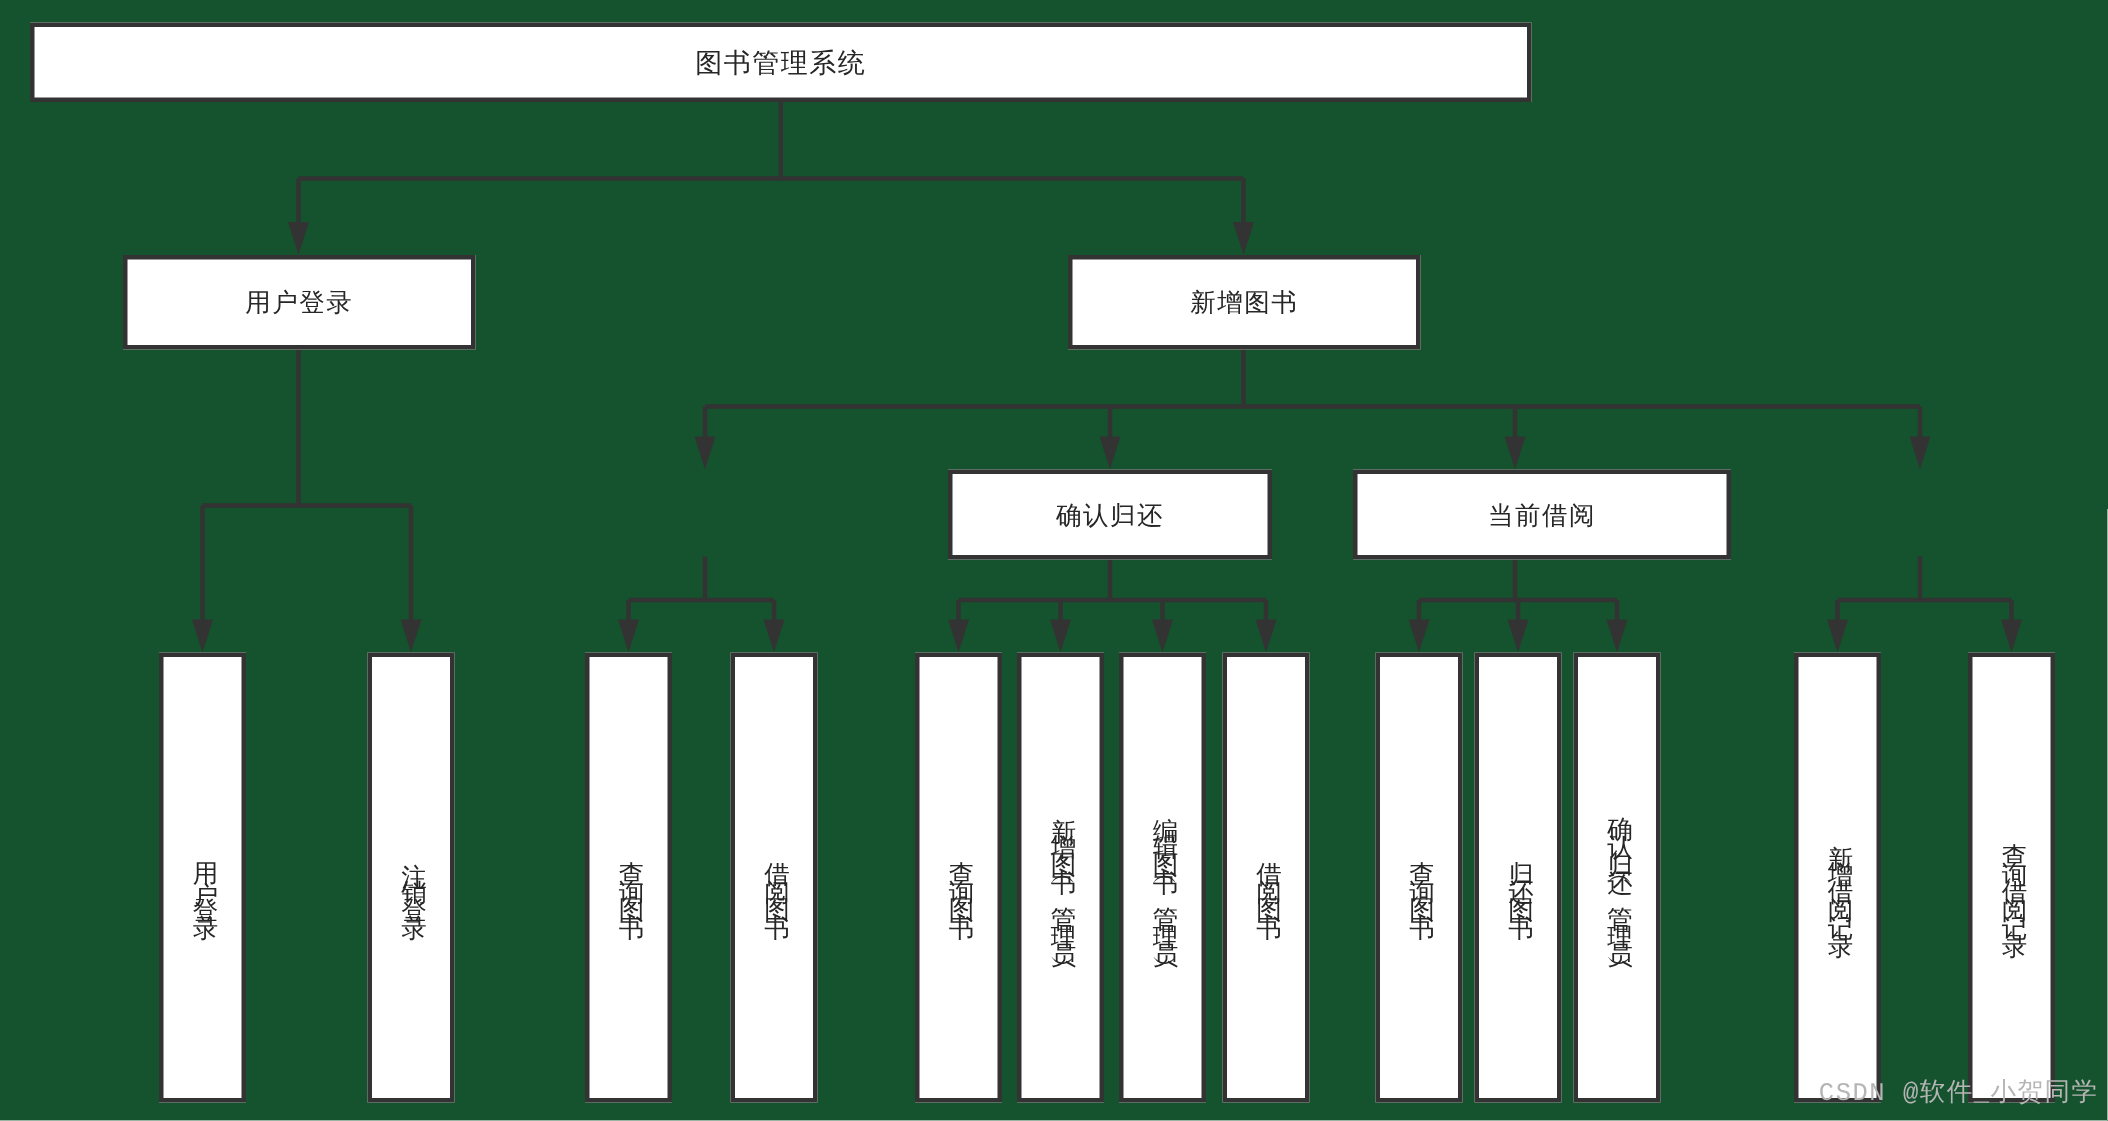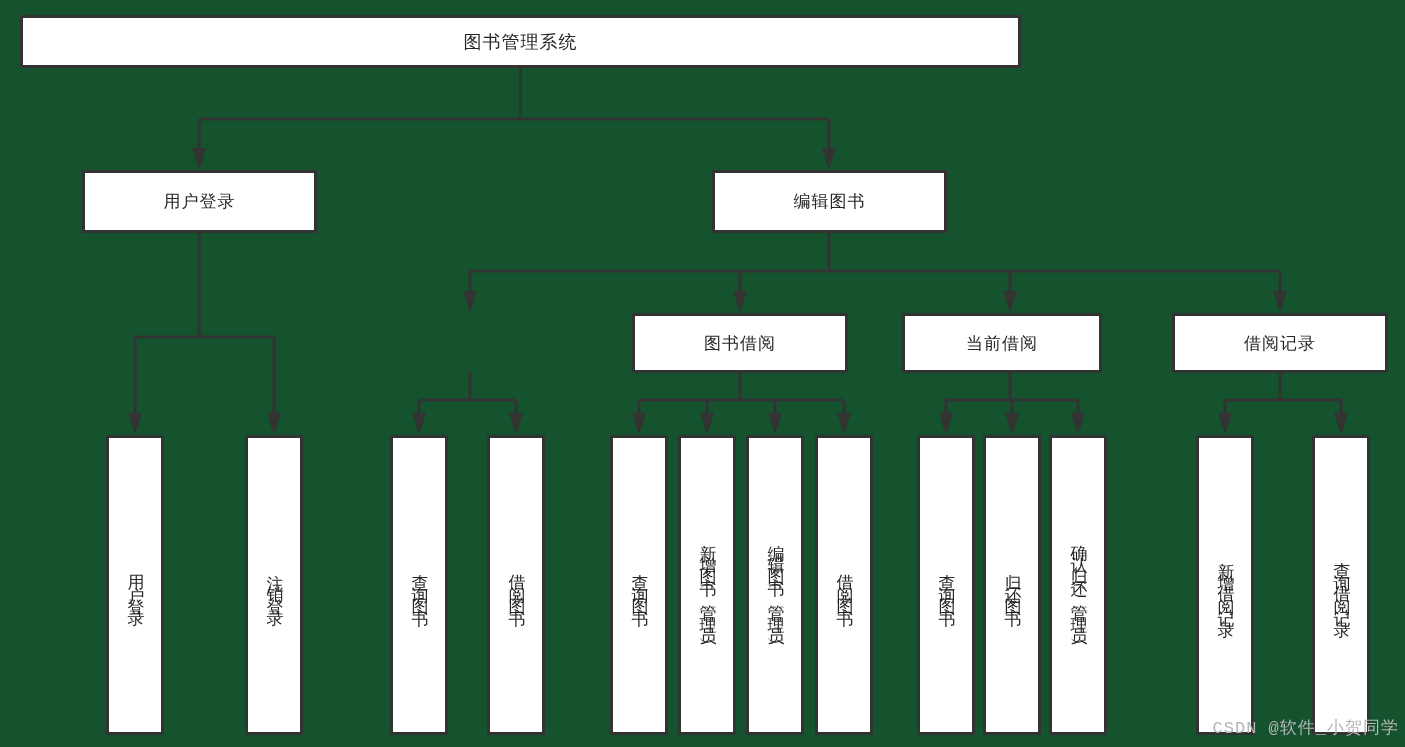--- a/index.html
+++ b/index.html
@@ -110,31 +110,28 @@
   </svg>
 
   <div class="box h-box root-box" style="left:20px; top:15px; width:1001px; height:53px;">
     <span>图书管理系统</span>
   </div>
 
   <div class="box h-box" style="left:82px; top:170px; width:235px; height:63px;">
     <span>用户登录</span>
   </div>
   <div class="box h-box" style="left:712px; top:170px; width:235px; height:63px;">
-    <span>编辑图书</span>
+    <span>新增图书</span>
   </div>
 
   <div class="box h-box" style="left:632px; top:313px; width:216px; height:60px;">
-    <span>图书借阅</span>
+    <span>确认归还</span>
   </div>
-  <div class="box h-box" style="left:902px; top:313px; width:200px; height:60px;">
+  <div class="box h-box" style="left:902px; top:313px; width:252px; height:60px;">
     <span>当前借阅</span>
-  </div>
-  <div class="box h-box" style="left:1172px; top:313px; width:216px; height:60px;">
-    <span>借阅记录</span>
   </div>
 
   <div class="box v-box" style="left:106px; top:435px; width:58px; height:300px;">
     <span>用户登录</span>
   </div>
   <div class="box v-box" style="left:245px; top:435px; width:58px; height:300px;">
     <span>注销登录</span>
   </div>
 
   <div class="box v-box" style="left:390px; top:435px; width:58px; height:300px;">

